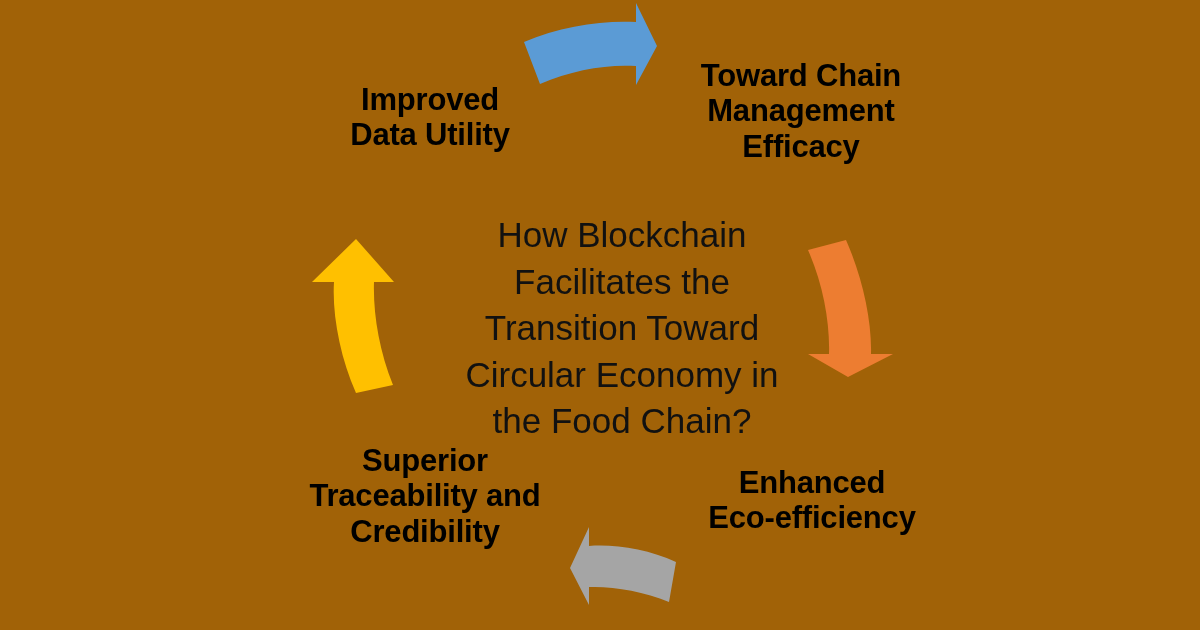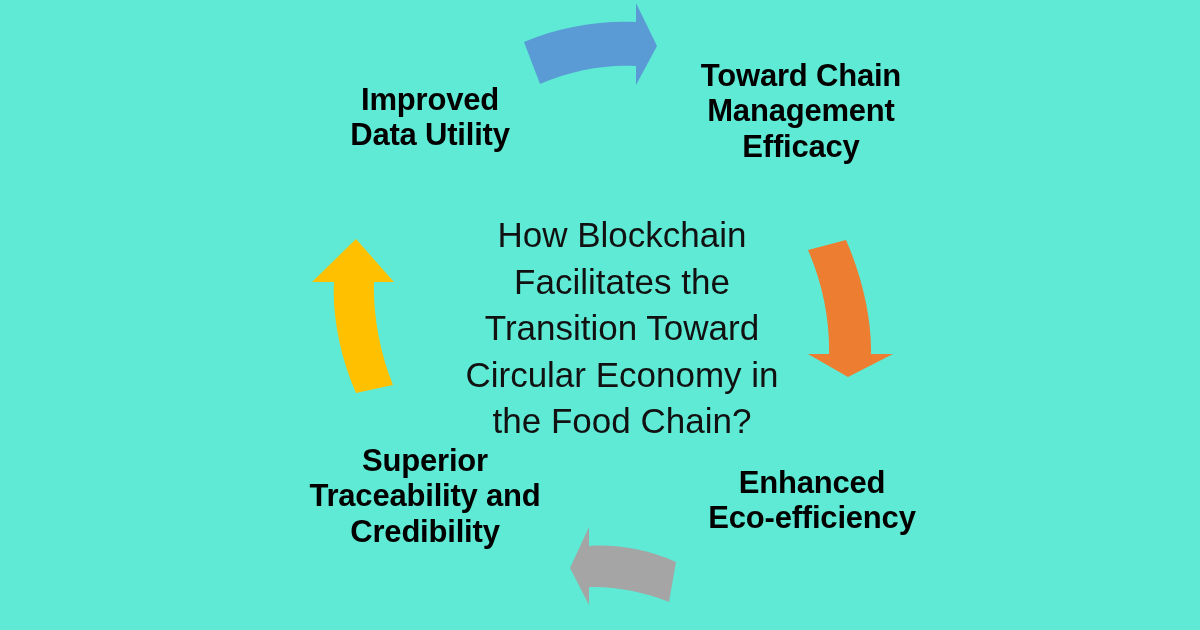--- a/index.html
+++ b/index.html
@@ -73,21 +73,21 @@
     font-weight: normal;
     font-size: 35px;
     line-height: 1.33;
     text-align: center;
     white-space: pre;
   }
 </style>
 </head>
 <body>
 
-<div id="canvas" style="background: #5eead4;">
+<div id="canvas" style="background: #a16207;">
 
   <svg id="arrow-layer" viewBox="0 0 1200 630" width="1200" height="630" aria-hidden="true">
 
     <g>
       <path id="arrow-top-path" d="M 524,42
                C 560,26 604,20 636,22
                L 636,3
                L 657,46
                L 636,85
                L 636,66

